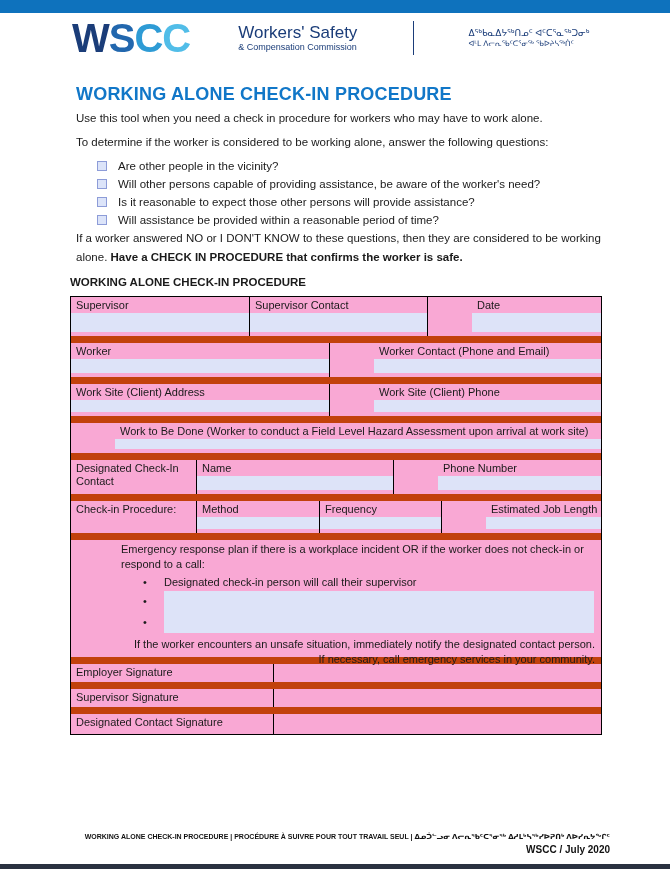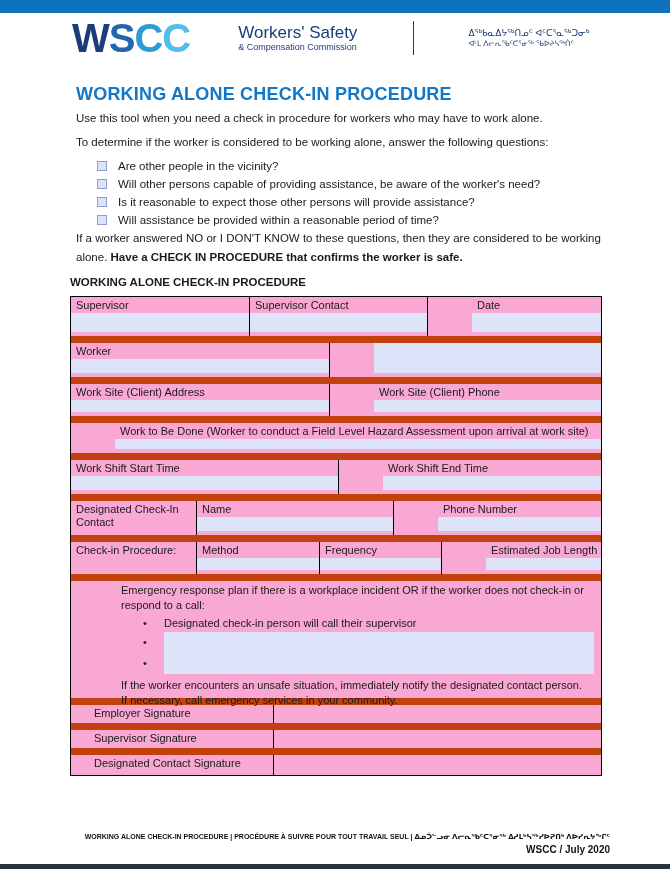--- a/index.html
+++ b/index.html
@@ -50,24 +50,24 @@
 
   
   .em-cell { width:100%; font-size:11px; line-height:15px; padding:2px 6px 0 6px; }
   .em-intro { margin-bottom:2px; }
   .em-line { display:flex; margin-left:22px; height:16px; align-items:center; }
   .em-dot::before, .em-dots span::before { content:"•"; }
   .em-dot { width:21px; flex:0 0 auto; }
   .em-blueblock { display:flex; margin-left:22px; height:42px; margin-top:1px; }
   .em-dots { width:21px; flex:0 0 auto; display:flex; flex-direction:column; justify-content:space-around; }
   .em-bluebox { flex:1; background:#dde3f8; margin-right:1px; }
-  .em-note { margin-top:0; }
+  .em-note { margin-top:0;text-align:right; }
   .em-note.first { margin-top:4px; }
 
-  .sig-lbl { font-size:11px; padding:2px 0 0 5px;margin-left:18px; }
+  .sig-lbl { font-size:11px; padding:2px 0 0 5px; }
 
   
   .footer-line { position:absolute; right:60px; top:833px; font-size:7px; font-weight:bold; white-space:nowrap; color:#111; }
   .footer-ver { position:absolute; right:60px; top:844px; font-size:10px; font-weight:bold; color:#111; }
 </style>
 </head>
 <body>
 
 <div class="page">
 
@@ -129,20 +129,21 @@
         <div class="fill"></div>
       </div>
     </div>
 
     <div class="trow" style="height:41px">
       <div class="cell" style="flex:0 0 258px">
         <div class="lbl">Worker</div>
         <div class="fill"></div>
       </div>
       <div class="cell grow">
+        <div class="lbl">Worker Contact (Phone and Email)</div>
         <div class="fill"></div>
       </div>
     </div>
 
     <div class="trow" style="height:39px">
       <div class="cell" style="flex:0 0 258px">
         <div class="lbl">Work Site (Client) Address</div>
         <div class="fill"></div>
       </div>
       <div class="cell grow">
@@ -151,30 +152,20 @@
       </div>
     </div>
 
     <div class="trow" style="height:37px">
       <div class="cell grow">
         <div class="lbl">Work to Be Done (Worker to conduct a Field Level Hazard Assessment upon arrival at work site)</div>
         <div class="fill"></div>
       </div>
     </div>
 
-    <div class="trow" style="height:41px">
-      <div class="cell" style="flex:0 0 267px">
-        <div class="lbl">Work Shift Start Time</div>
-        <div class="fill"></div>
-      </div>
-      <div class="cell grow">
-        <div class="lbl">Work Shift End Time</div>
-        <div class="fill"></div>
-      </div>
-    </div>
 
     <div class="trow" style="height:41px">
       <div class="cell" style="flex:0 0 125px">
         <div class="lbl wrap">Designated Check-In Contact</div>
       </div>
       <div class="cell" style="flex:0 0 197px">
         <div class="lbl">Name</div>
         <div class="fill"></div>
       </div>
       <div class="cell grow">

